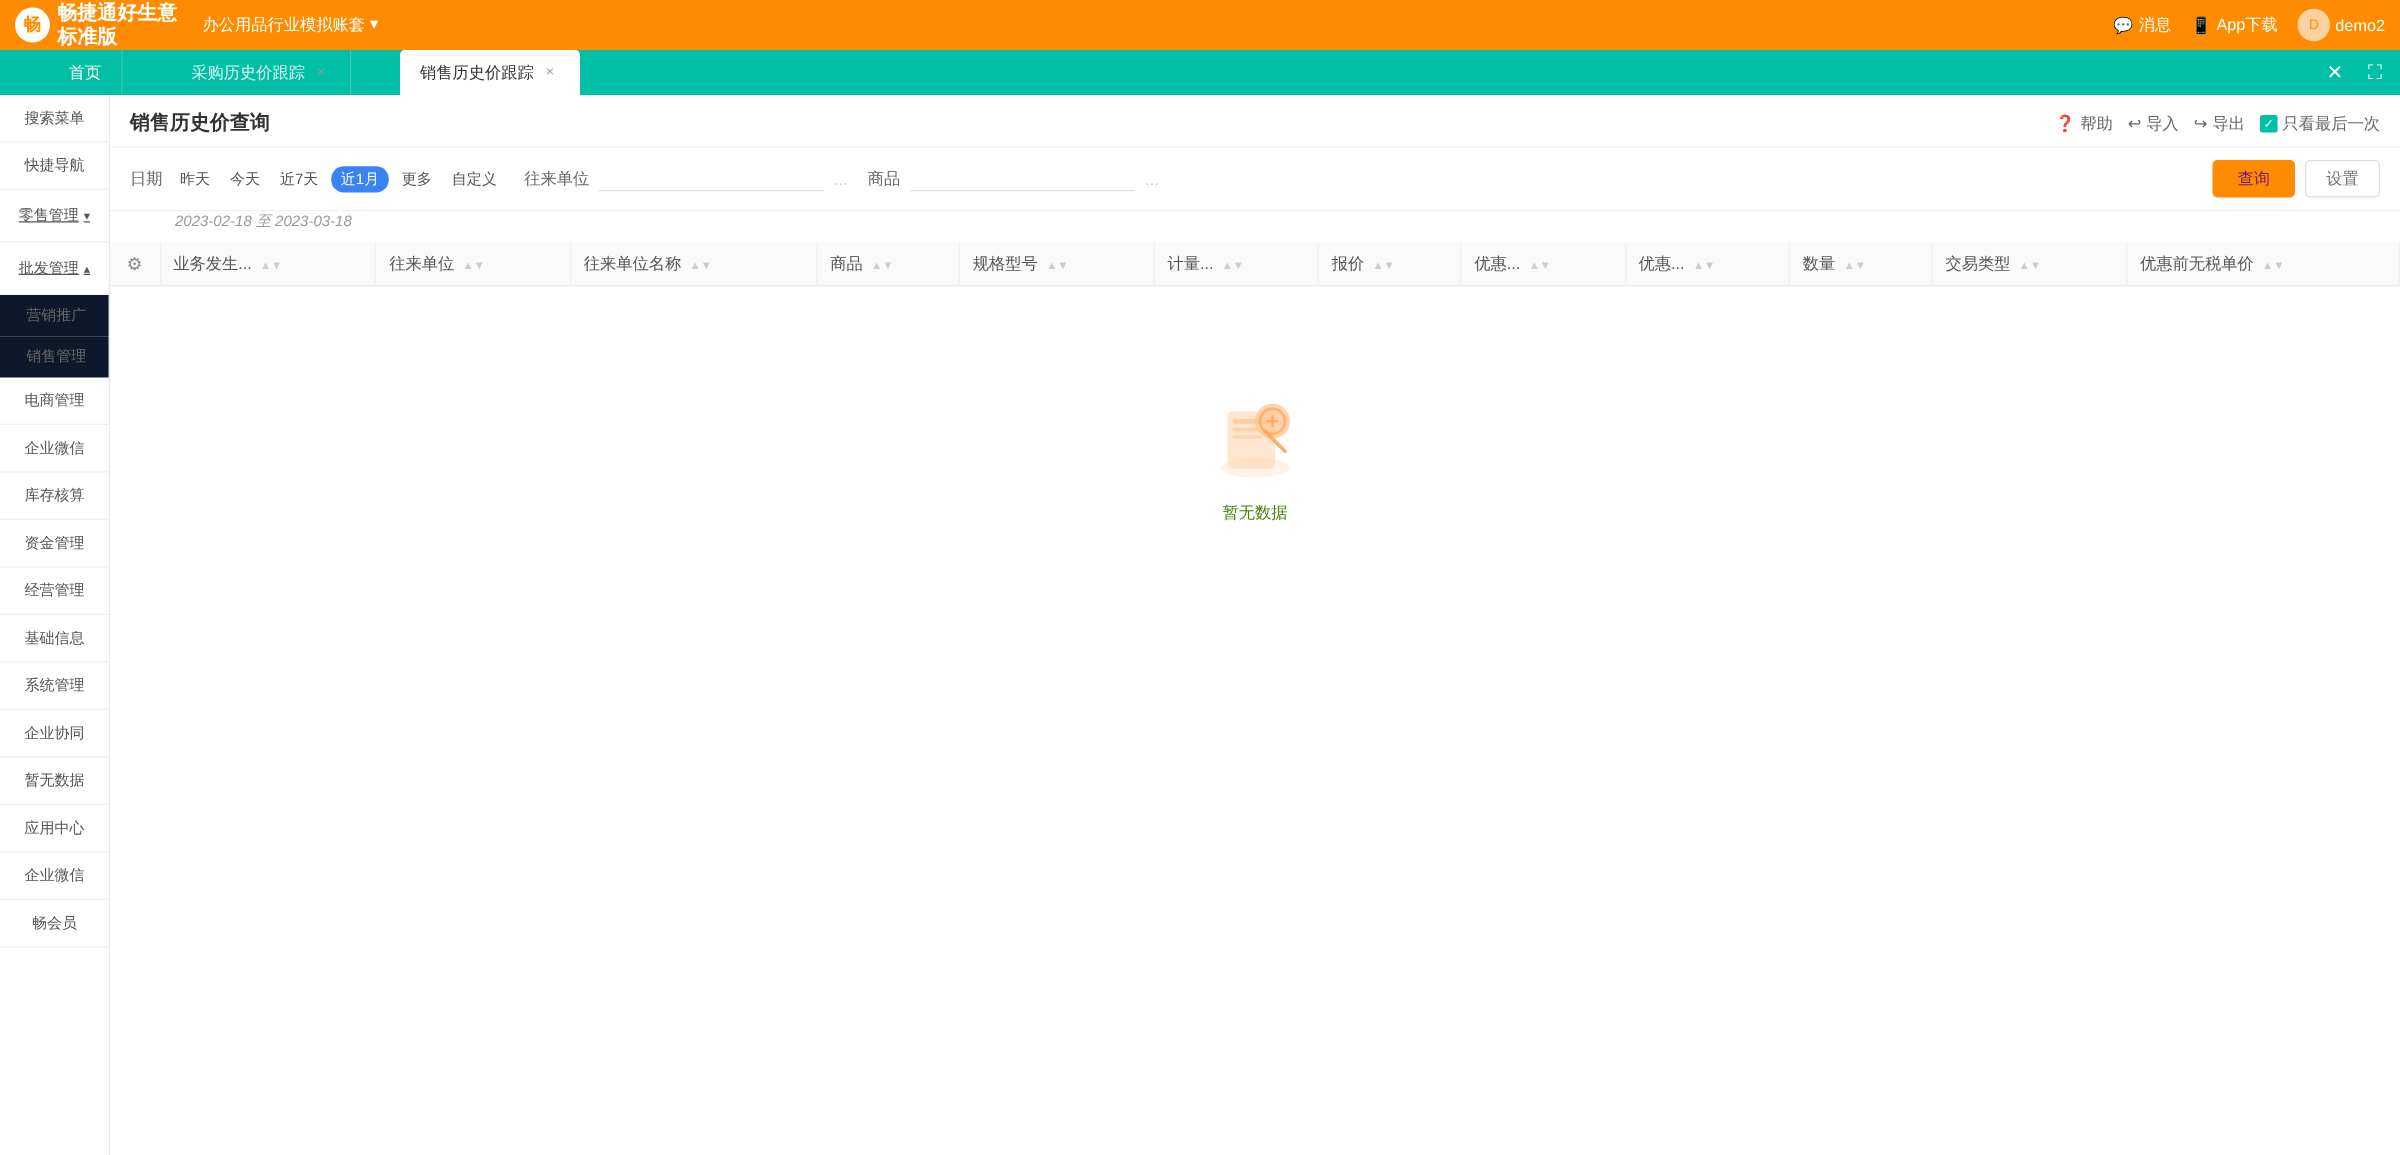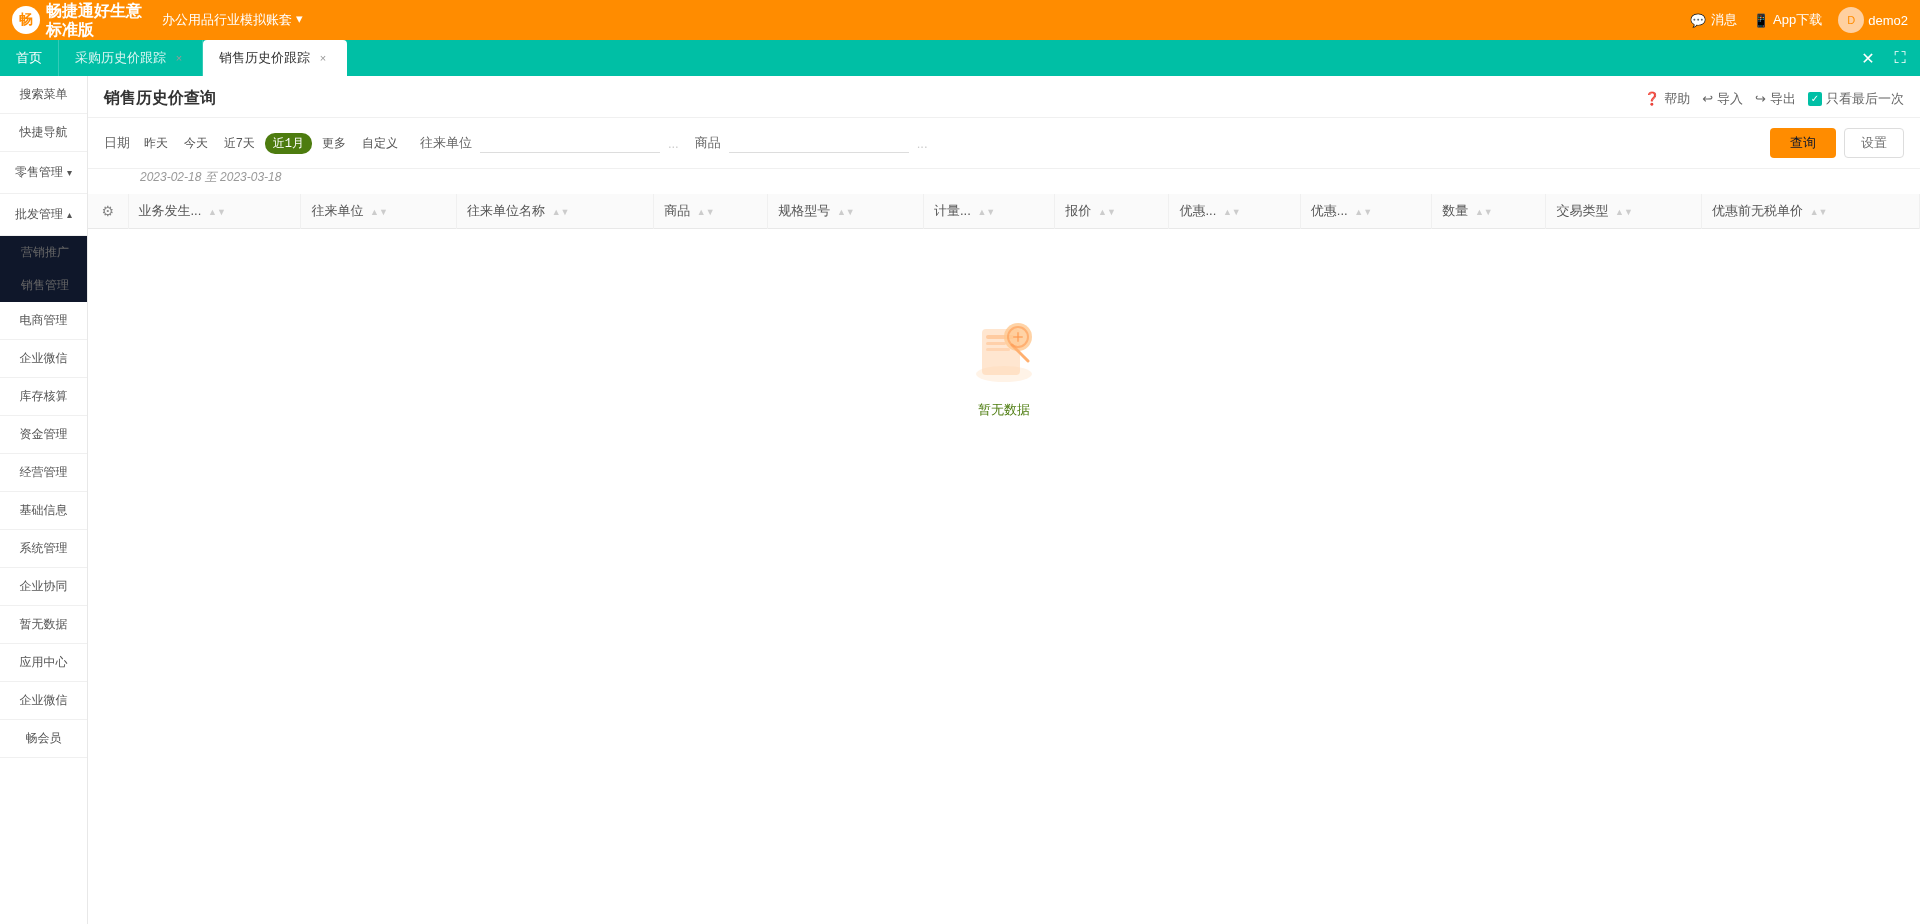--- a/index.html
+++ b/index.html
@@ -84,20 +84,21 @@
     }
     .tab {
       display: flex;
       align-items: center;
       padding: 0 16px;
       font-size: 13px;
       cursor: pointer;
       gap: 6px;
       color: rgba(255,255,255,0.85);
       border-right: 1px solid rgba(255,255,255,0.2);
+      margin-left: 39px;
     }
     .tab.active {
       background: white;
       color: #333;
       border-radius: 4px 4px 0 0;
     }
     .tab-close {
       font-size: 11px;
       color: #999;
       cursor: pointer;
@@ -161,20 +162,21 @@
       display: flex;
       flex-direction: column;
       align-items: center;
       gap: 3px;
     }
     .sidebar-item.has-arrow {
       flex-direction: row;
       justify-content: center;
       gap: 4px;
       padding: 12px 8px;
+      text-decoration: underline;
     }
     .sidebar-item.has-arrow .arrow { font-size: 10px; }
     .sidebar-sub-item {
       padding: 8px 4px;
       text-align: center;
       font-size: 12px;
       color: #666;
       cursor: pointer;
       background: #0f172a;
       border-left: 3px solid transparent;
@@ -269,25 +271,24 @@
       gap: 4px;
     }
     .date-btn {
       padding: 2px 6px;
       font-size: 12px;
       cursor: pointer;
       color: #555;
       border-radius: 3px;
     }
     .date-btn.active {
-      background: #4d7c0f;
+      background: #3b82f6;
       color: white;
       border-radius: 10px;
       padding: 2px 8px;
-      font-family: Liberation Mono, monospace;
     }
     .date-range-text {
       font-size: 12px;
       color: #999;
     }
     .filter-input-group {
       display: flex;
       align-items: center;
       gap: 8px;
     }
@@ -299,21 +300,21 @@
       font-size: 13px;
       width: 180px;
       background: transparent;
     }
     .filter-dots {
       color: #ccc;
       font-size: 13px;
     }
     .query-btn {
       background: #ff8c00;
-      color: #0f172a;
+      color: #701a75;
       border: none;
       padding: 6px 20px;
       border-radius: 4px;
       font-size: 13px;
       cursor: pointer;
     }
     .settings-btn {
       background: white;
       color: #737373;
       border: 1px solid #ddd;

